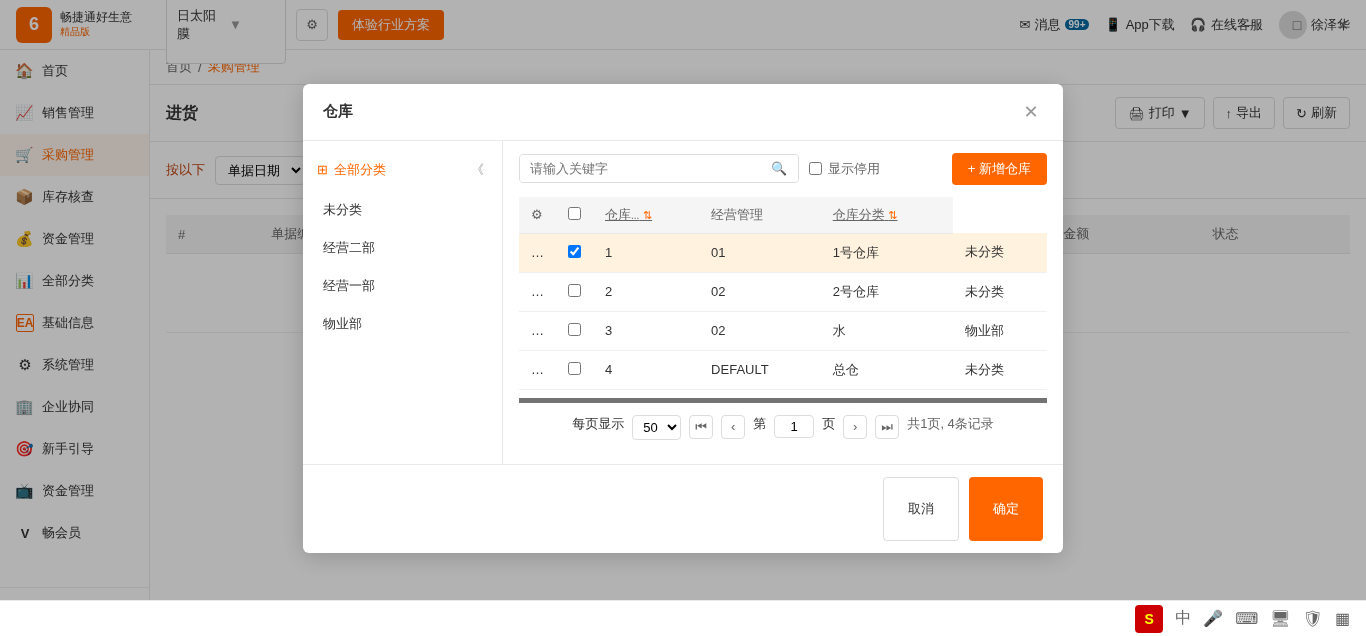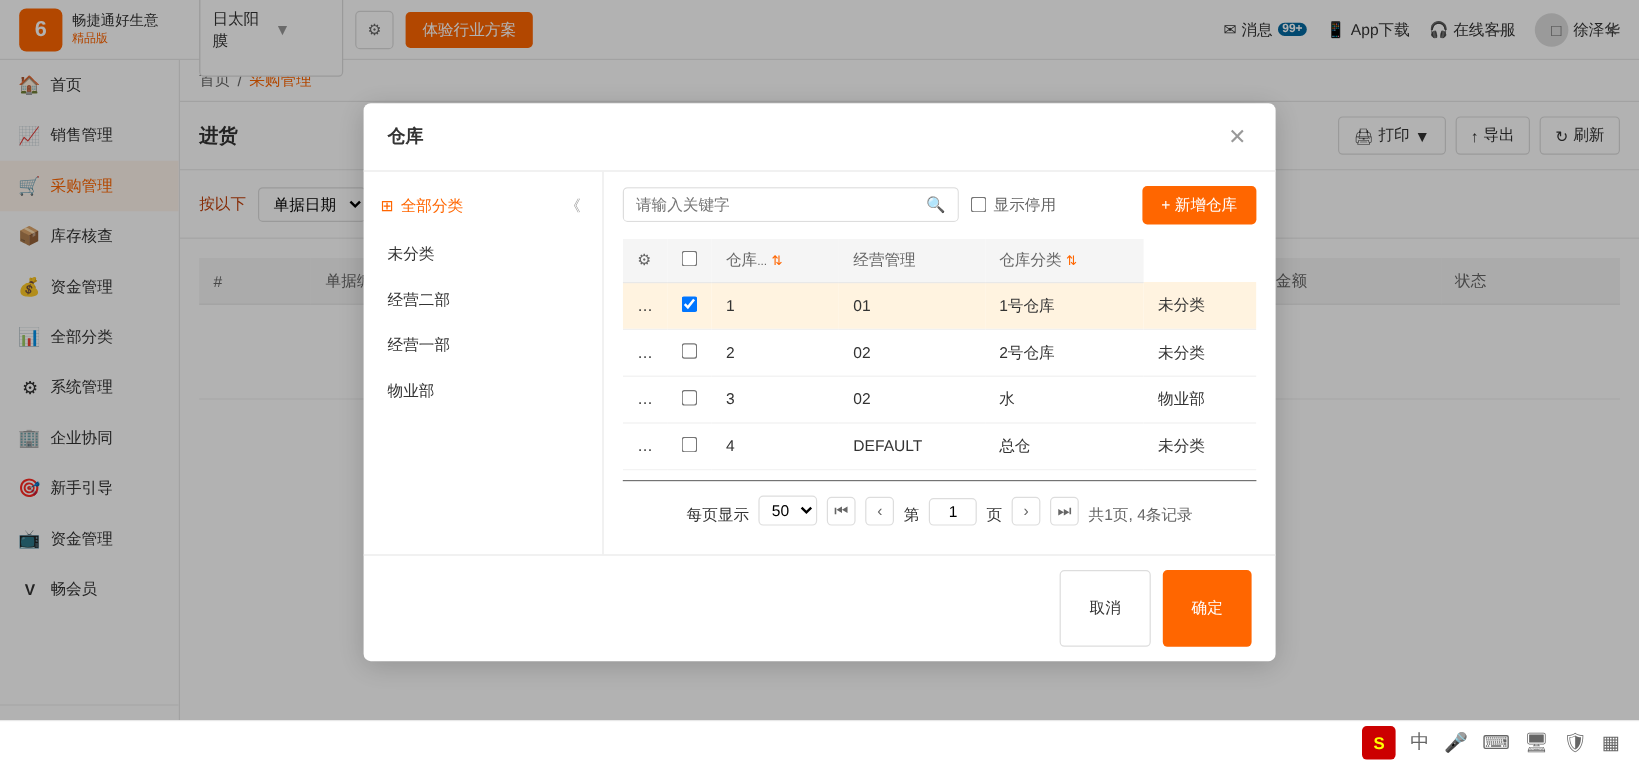--- a/index.html
+++ b/index.html
@@ -206,31 +206,31 @@
       border-radius: 4px; padding: 7px 16px; cursor: pointer; font-size: 13px;
       margin-left: auto; white-space: nowrap;
     }
 
     
     .modal-table { width: 100%; border-collapse: collapse; }
     .modal-table th {
       background: #f5f5f5; padding: 9px 12px; text-align: left;
       font-weight: 500; color: #666; border-bottom: 1px solid #e8e8e8; font-size: 13px;
     }
-    .modal-table th.sortable { cursor: pointer; }
+    .modal-table th.sortable { cursor: pointer; text-decoration: underline; }
     .modal-table td { padding: 10px 12px; border-bottom: 1px solid #f0f0f0; font-size: 13px; color: #333; }
     .modal-table tr.row-selected td { background: #fff3e0; }
     .sort-icon { color: #f60; font-size: 11px; }
     .row-actions { color: #999; cursor: pointer; }
 
     
     .modal-pagination {
-      display: flex; align-items: flex-end; justify-content: center;
+      display: flex; align-items: flex-start; justify-content: center;
       padding: 12px 0; gap: 8px; font-size: 13px; color: #333;
-      border-top: 1px solid #737373; margin-top: 8px;
+      border-top: 5px solid #737373; margin-top: 8px;
     }
     .page-size-select {
       border: 1px solid #ddd; border-radius: 4px; padding: 3px 6px; font-size: 13px; background: #fff;
     }
     .page-btn {
       width: 24px; height: 24px; display: flex; align-items: center; justify-content: center;
       border: 1px solid #ddd; border-radius: 4px; cursor: pointer; background: #fff; color: #666;
     }
     .page-input {
       width: 40px; border: 1px solid #ddd; border-radius: 4px;
@@ -343,20 +343,24 @@
       <span class="s-icon">📦</span>
       <span>库存核查</span>
     </div>
     <div class="sidebar-item">
       <span class="s-icon">💰</span>
       <span>资金管理</span>
     </div>
     <div class="sidebar-item">
       <span class="s-icon">📊</span>
       <span>全部分类</span>
+    </div>
+    <div class="sidebar-item">
+      <span class="s-icon" style="font-size:12px;font-weight:bold;color:#f60;border:1px solid #f60;border-radius:2px;padding:1px 2px;">EA</span>
+      <span>基础信息</span>
     </div>
     <div class="sidebar-item">
       <span class="s-icon">⚙</span>
       <span>系统管理</span>
     </div>
     <div class="sidebar-item">
       <span class="s-icon">🏢</span>
       <span>企业协同</span>
     </div>
     <div class="sidebar-item">

